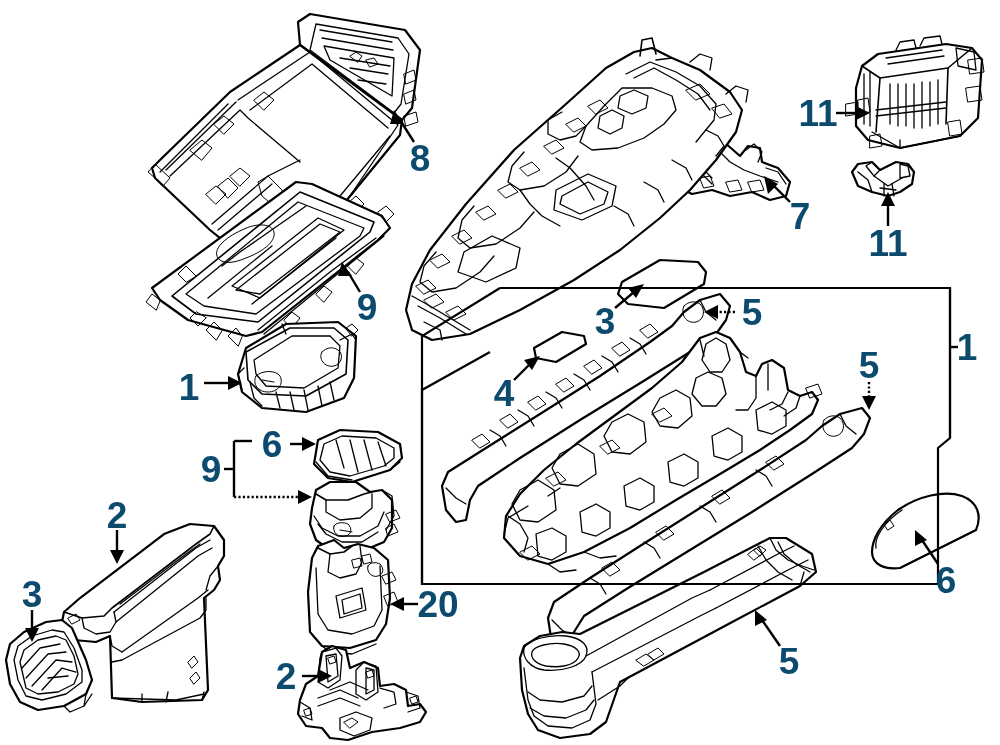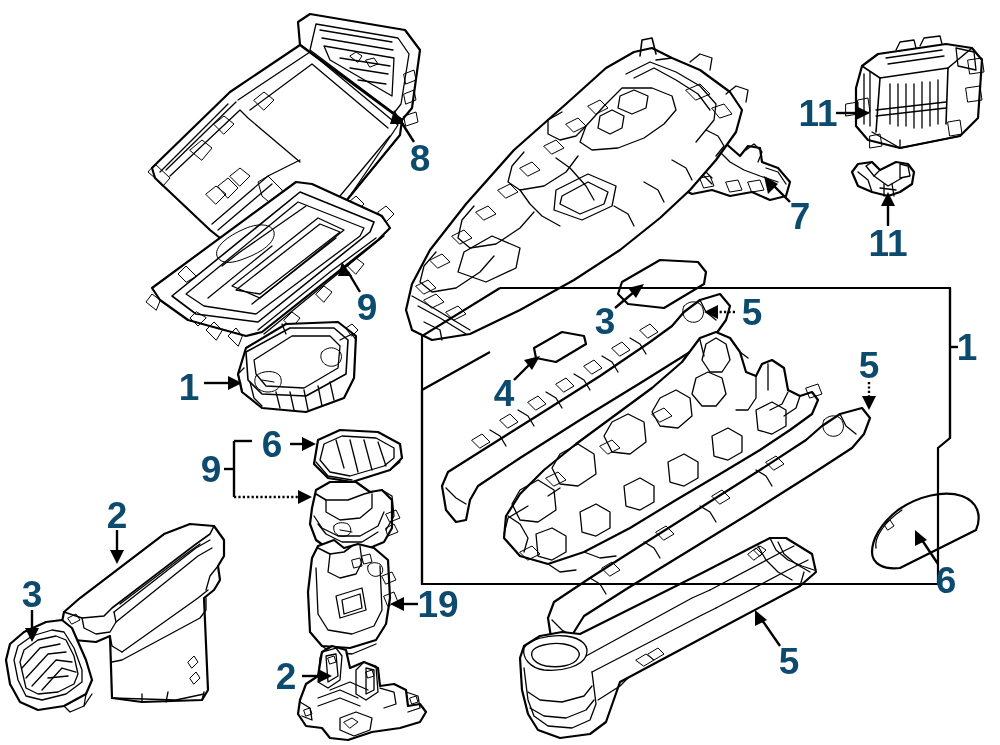--- a/index.html
+++ b/index.html
@@ -580,16 +580,16 @@
     <span class="callout" style="left:420px; top:158px; font-size:37px;">8</span>
     <span class="callout" style="left:367px; top:307px; font-size:37px;">9</span>
     <span class="callout" style="left:189px; top:387px; font-size:37px;">1</span>
     <span class="callout" style="left:818px; top:113px; font-size:37px;">11</span>
     <span class="callout" style="left:888px; top:243px; font-size:37px;">11</span>
     <span class="callout" style="left:117px; top:515px; font-size:37px;">2</span>
     <span class="callout" style="left:32px;  top:594px; font-size:37px;">3</span>
     <span class="callout" style="left:789px; top:661px; font-size:37px;">5</span>
     <span class="callout" style="left:211px; top:469px; font-size:37px;">9</span>
     <span class="callout" style="left:272px; top:444px; font-size:37px;">6</span>
-    <span class="callout" style="left:438px; top:604px; font-size:37px;">19</span>
+    <span class="callout" style="left:438px; top:604px; font-size:37px;">20</span>
   </div>
 
 </div>
 
 </body></html>

